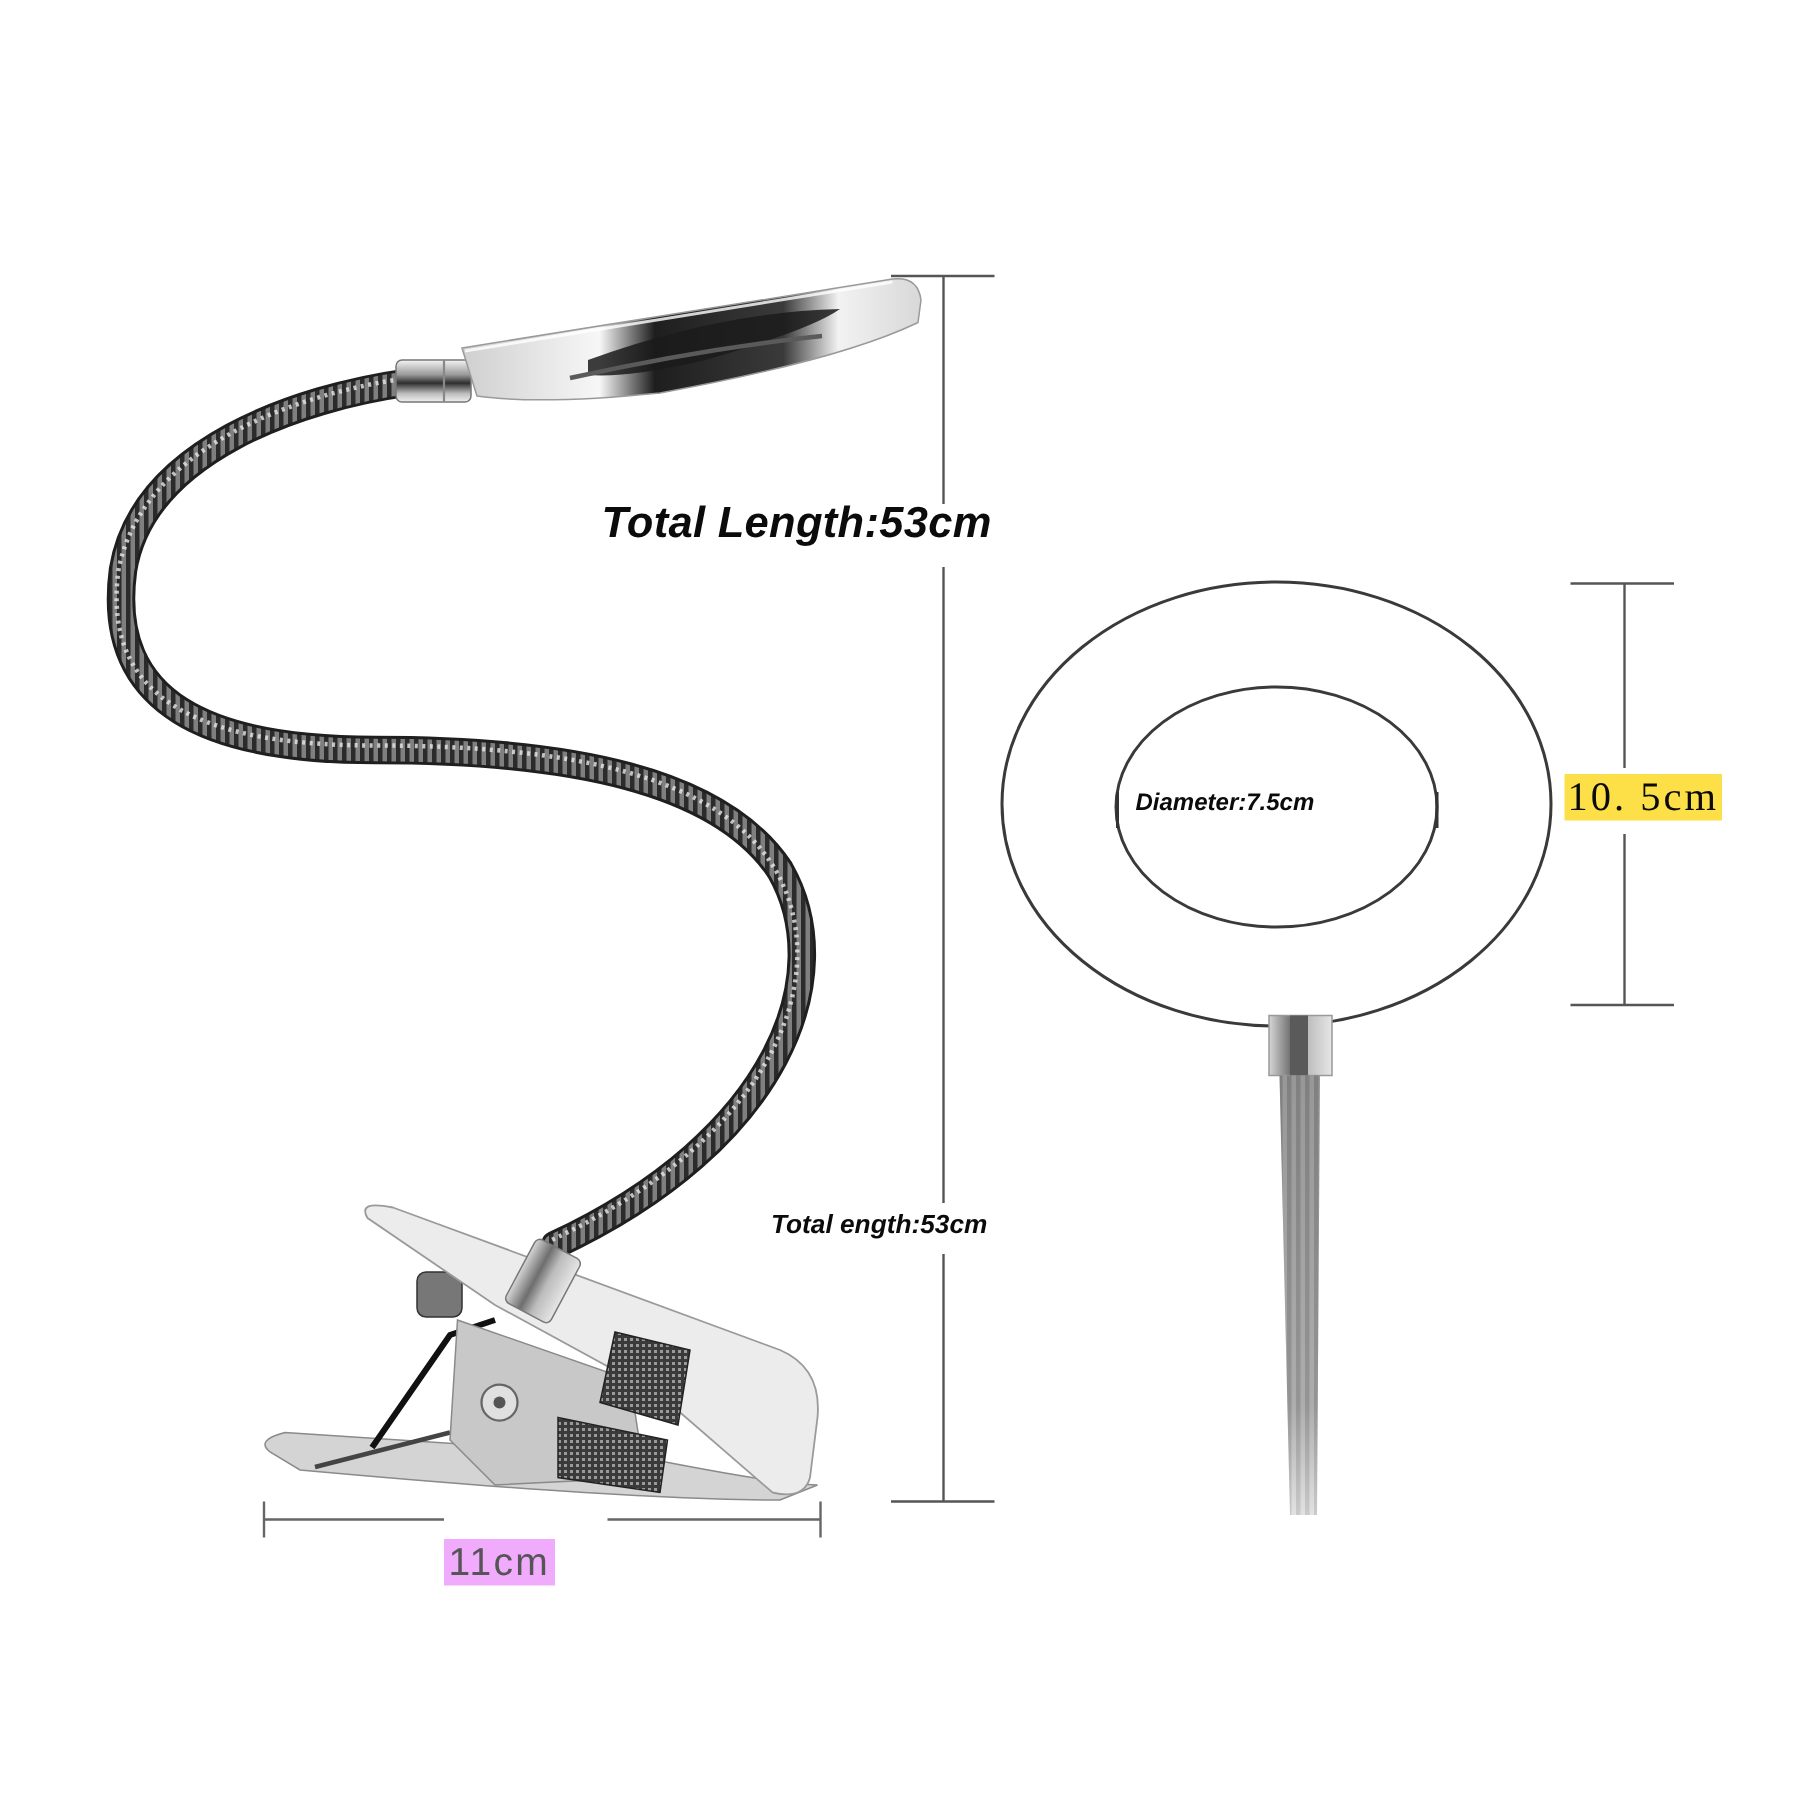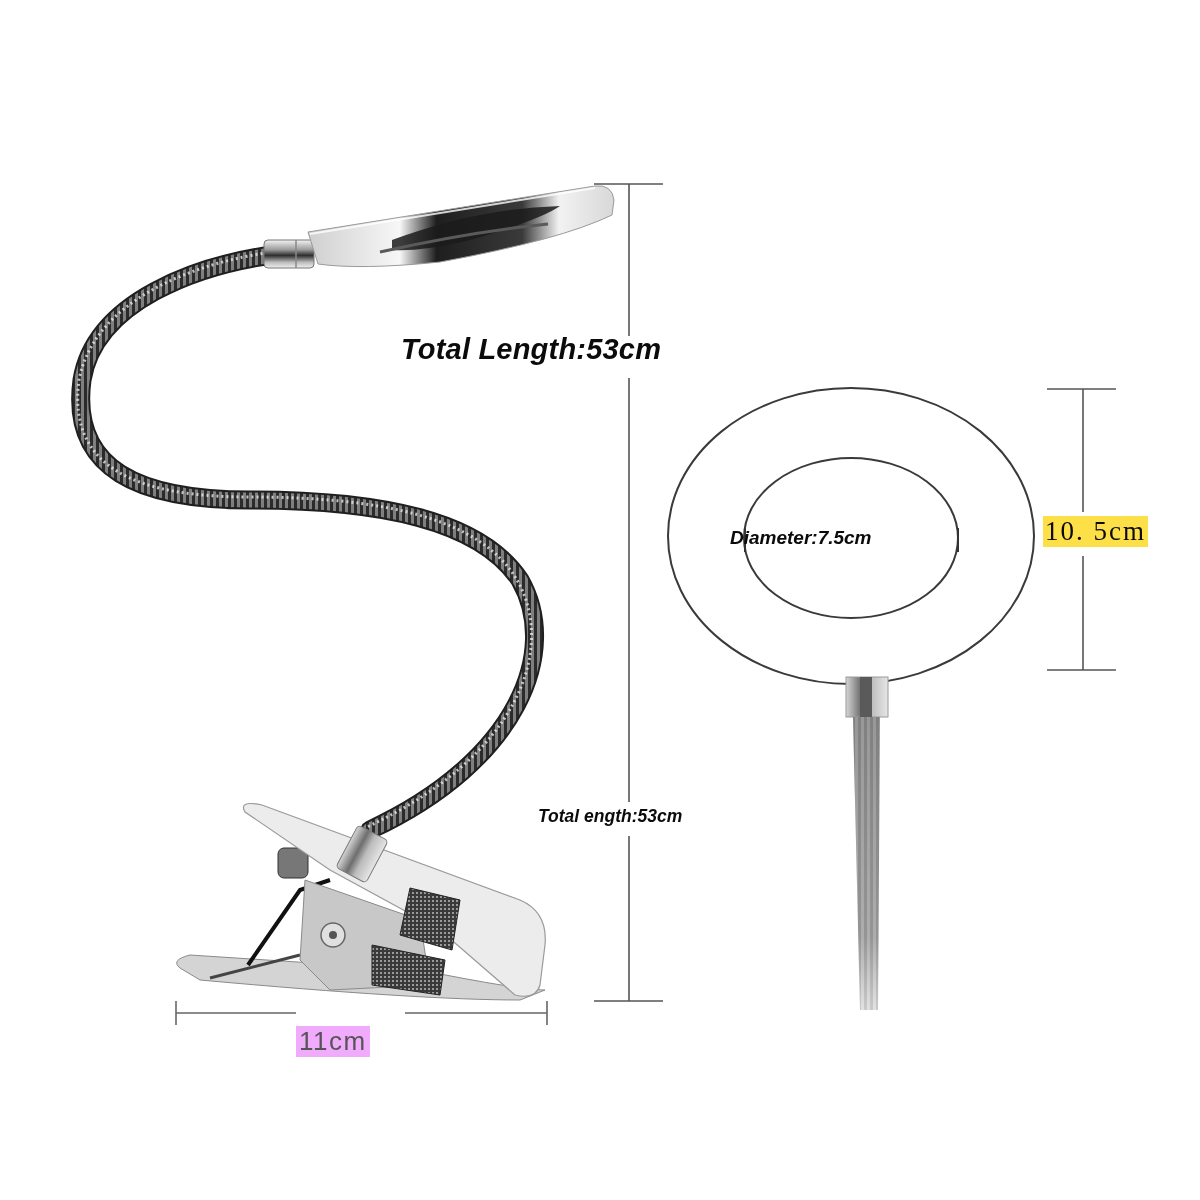--- a/index.html
+++ b/index.html
@@ -11,27 +11,26 @@
     left: 401px; top: 333px;
     font-family: "Liberation Sans", sans-serif;
     font-weight: bold; font-style: italic;
     font-size: 29px; letter-spacing: 0.2px;
   }
   .label-total-sub {
     left: 514px; top: 806px;
     font-family: "Liberation Sans", sans-serif;
     font-weight: bold; font-style: italic;
     font-size: 17.5px;
-    margin-left: 24px;
   }
   .label-diameter {
-    left: 730px; top: 527px;
+    left: 757px; top: 527px;
     font-family: "Liberation Sans", sans-serif;
     font-weight: bold; font-style: italic;
-    font-size: 19px;
+    font-size: 16px;
   }
   .label-height {
     left: 1043px; top: 516px;
     font-family: "Liberation Serif", serif;
     font-size: 27px; letter-spacing: 2px;
     background: #fde047; padding: 0 2px;
   }
   .label-width {
     left: 296px; top: 995px;
     font-family: "Liberation Sans", sans-serif;

